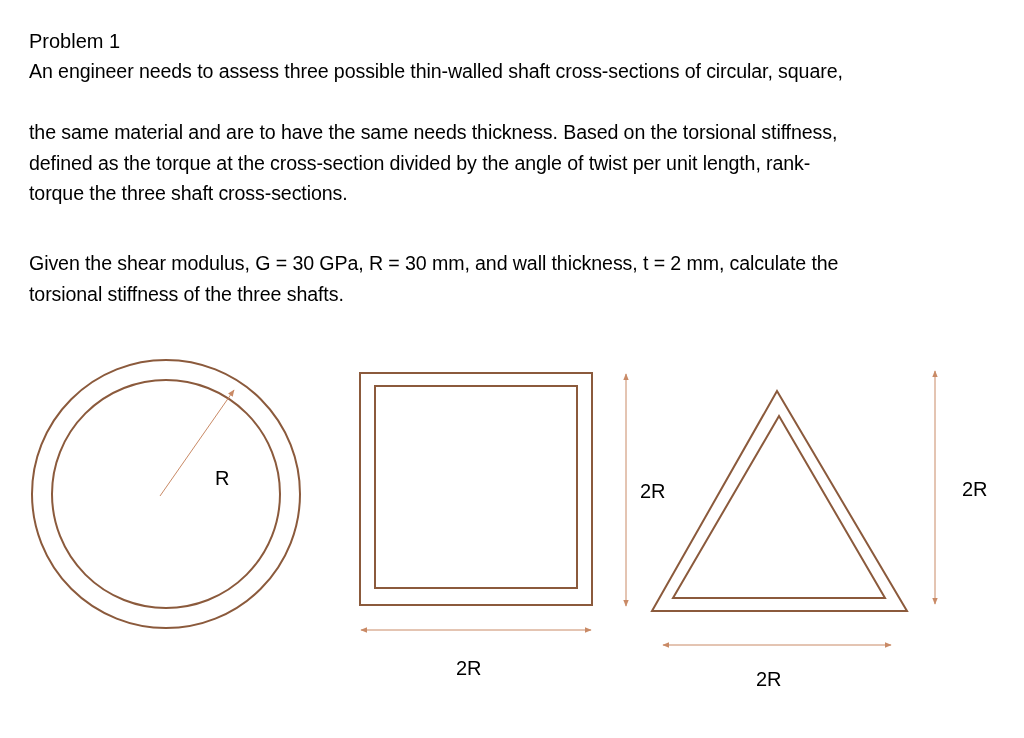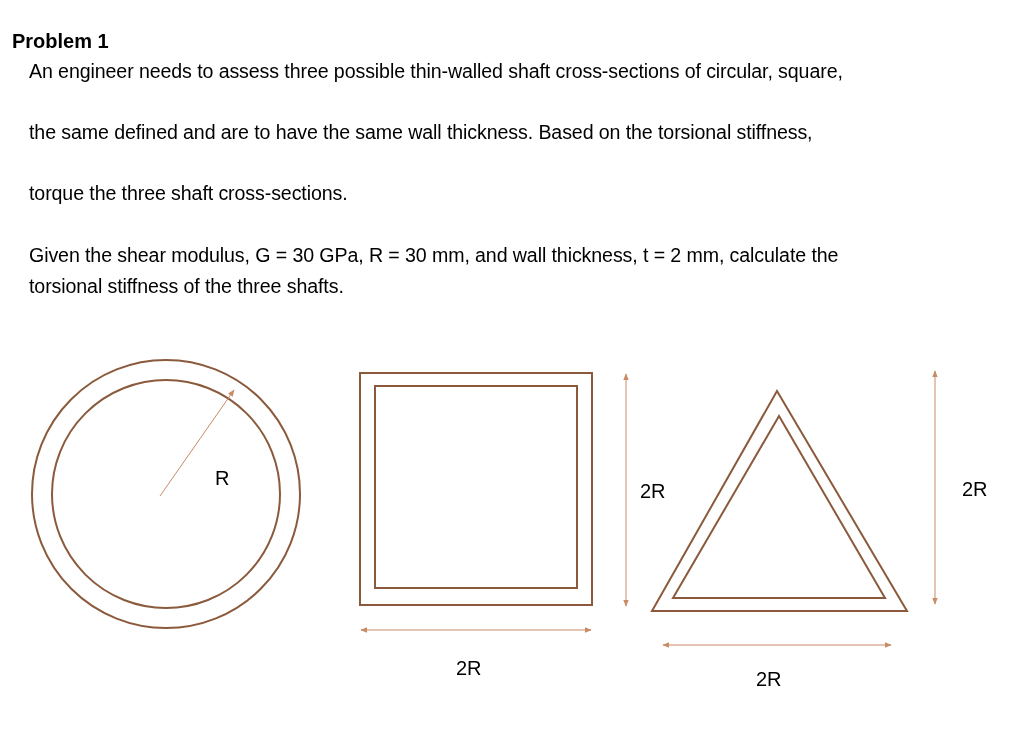--- a/index.html
+++ b/index.html
@@ -1,34 +1,34 @@
 <!DOCTYPE html>
 <html><head>
   <meta charset="utf-8">
   <style>
     html, body { margin: 0; padding: 0; background: #ffffff; }
     body { width: 1024px; height: 738px; position: relative; overflow: hidden;
            font-family: "Liberation Sans", "DejaVu Sans", sans-serif; color: #000; }
-    .title { position: absolute; left: 12px; top: 27px; font-weight: bold; font-size: 20px; line-height: 28px; }
+    .title { position: absolute; left: 29px; top: 27px; font-weight: normal; font-size: 20px; line-height: 28px; }
     .para { position: absolute; left: 29px; width: 990px; font-size: 19.6px; line-height: 30.5px; margin: 0; letter-spacing: -0.1px; }
     .para1 { top: 56px; }
-    .para2 { top: 240px; }
+    .para2 { top: 248px; }
     .fig { position: absolute; left: 0; top: 0; width: 1024px; height: 738px; }
     .label { font-family: "Liberation Sans", "DejaVu Sans", sans-serif; font-size: 20px; fill: #000; }
   </style>
 </head>
 <body>
 
 <div class="title">Problem 1</div>
 
 <p class="para para1">
   <span>An engineer needs to assess three possible thin-walled shaft cross-sections of circular, square,</span><br>
   <br>
-  <span>the same defined and are to have the same wall thickness. Based on the torsional stiffness,</span><br>
-  <br>
+  <span>the same material and are to have the same needs thickness. Based on the torsional stiffness,</span><br>
+  <span>defined as the torque at the cross-section divided by the angle of twist per unit length, rank-</span><br>
   <span>torque the three shaft cross-sections.</span>
 </p>
 
 <p class="para para2">
   <span>Given the shear modulus, G = 30 GPa, R = 30 mm, and wall thickness, t = 2 mm, calculate the</span><br>
   <span>torsional stiffness of the three shafts.</span>
 </p>
 
 <svg class="fig" viewBox="0 0 1024 738" xmlns="http://www.w3.org/2000/svg">
   <defs>

